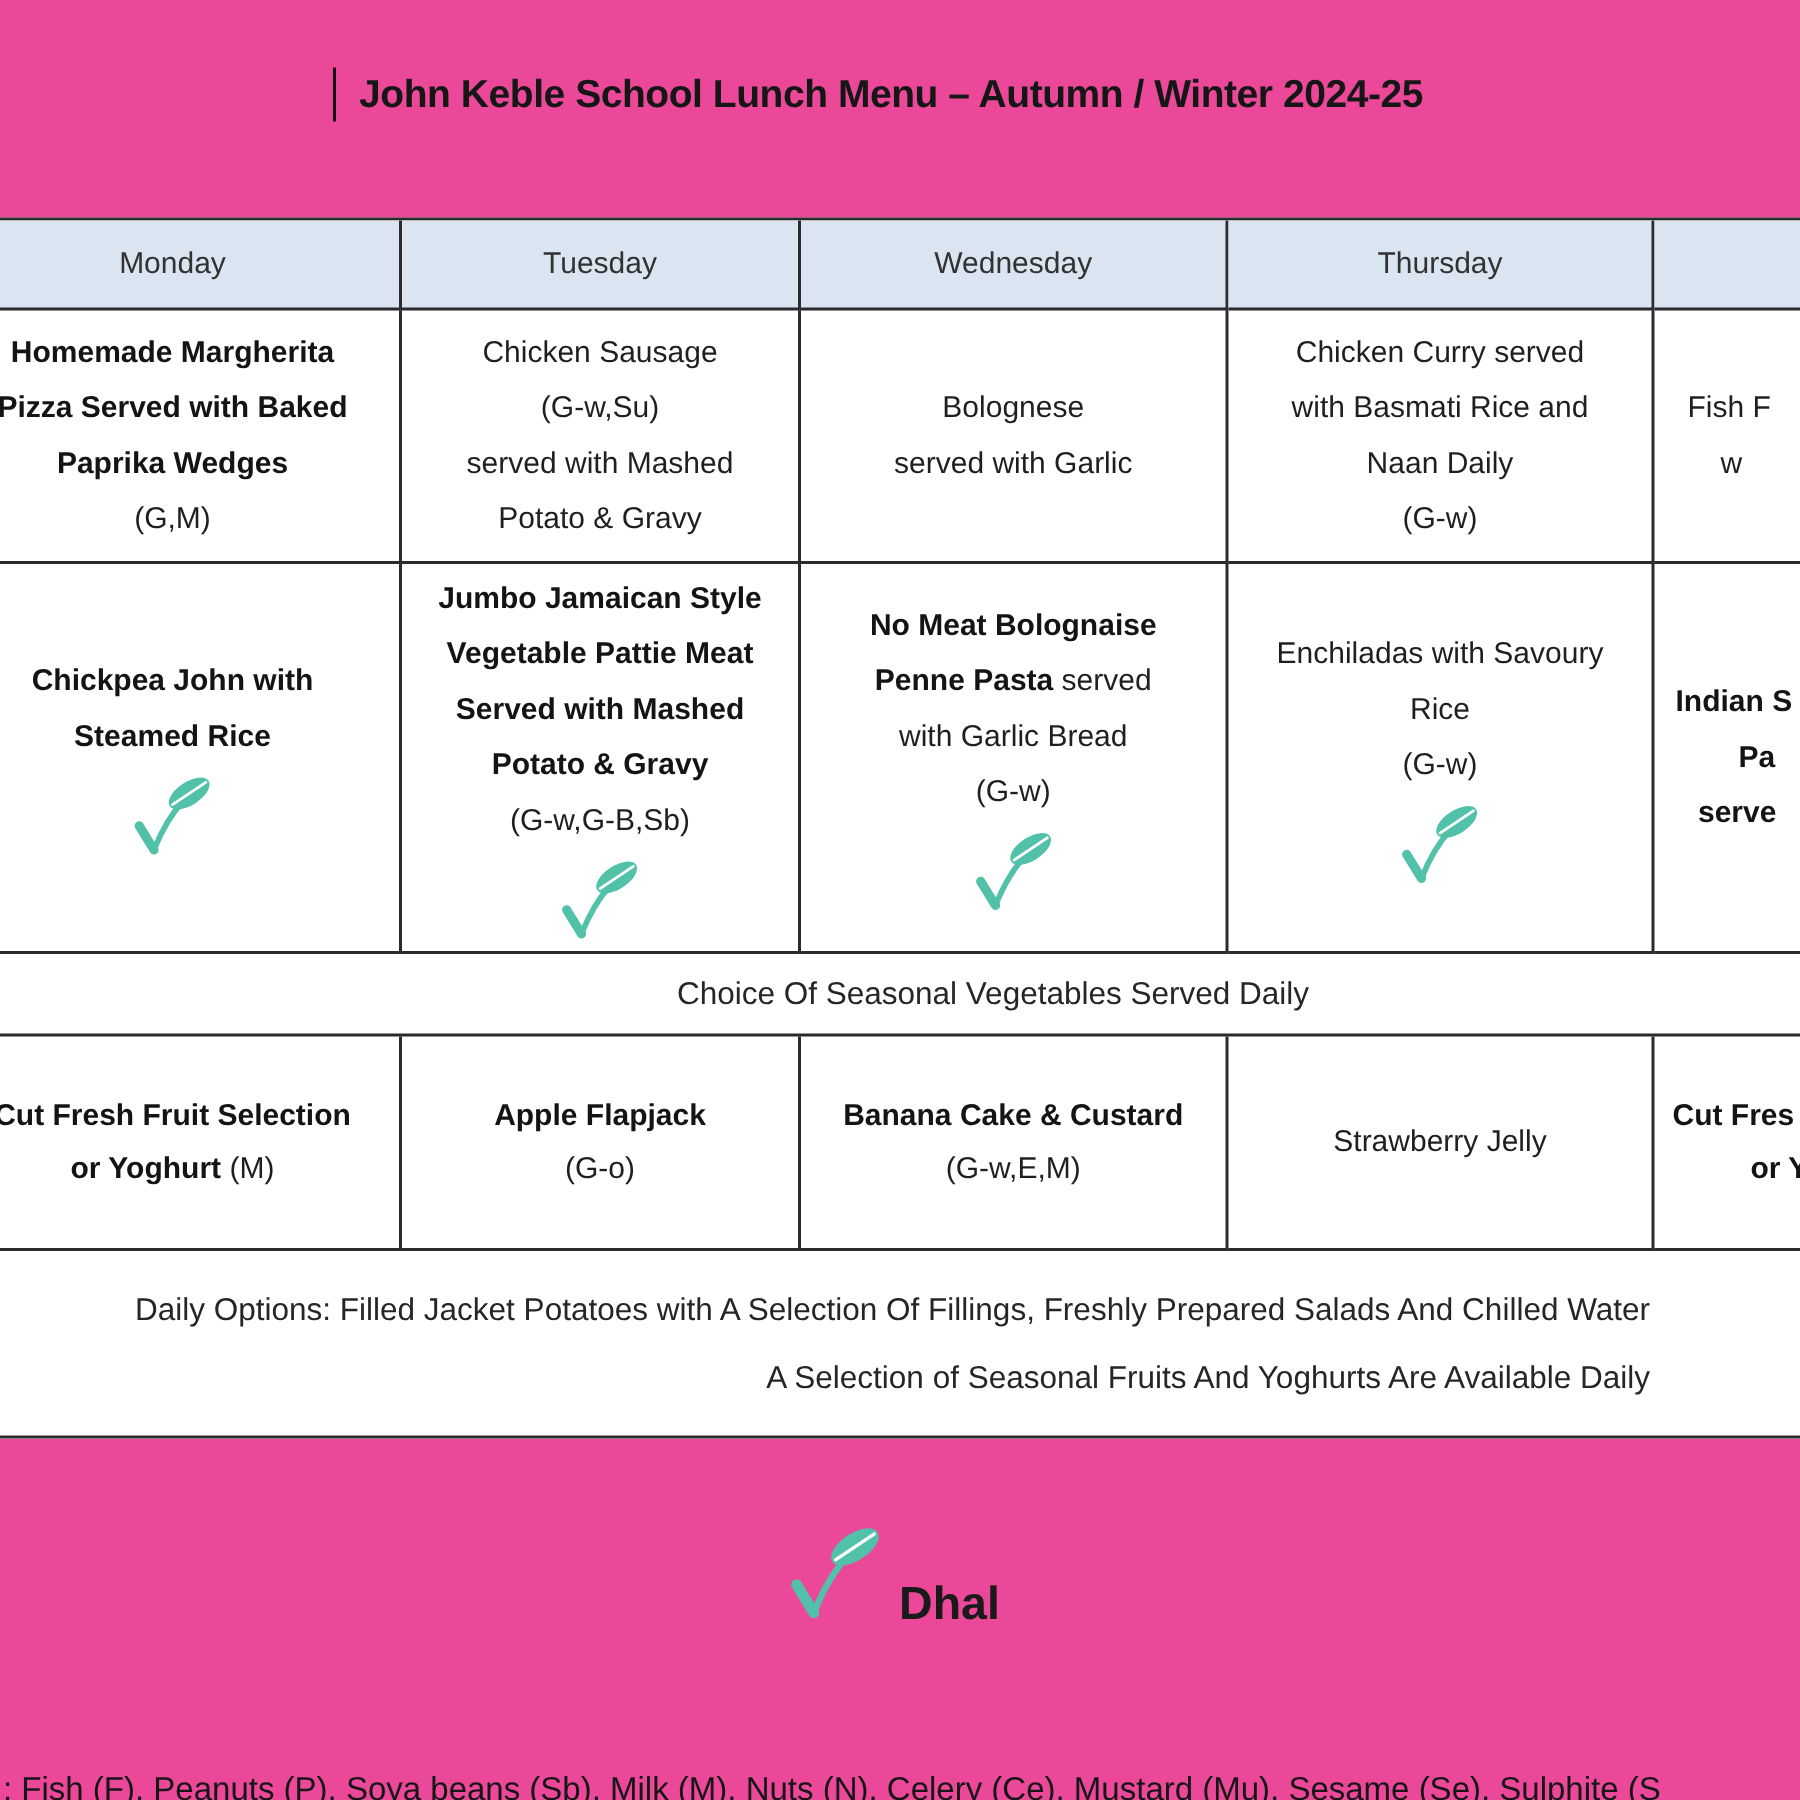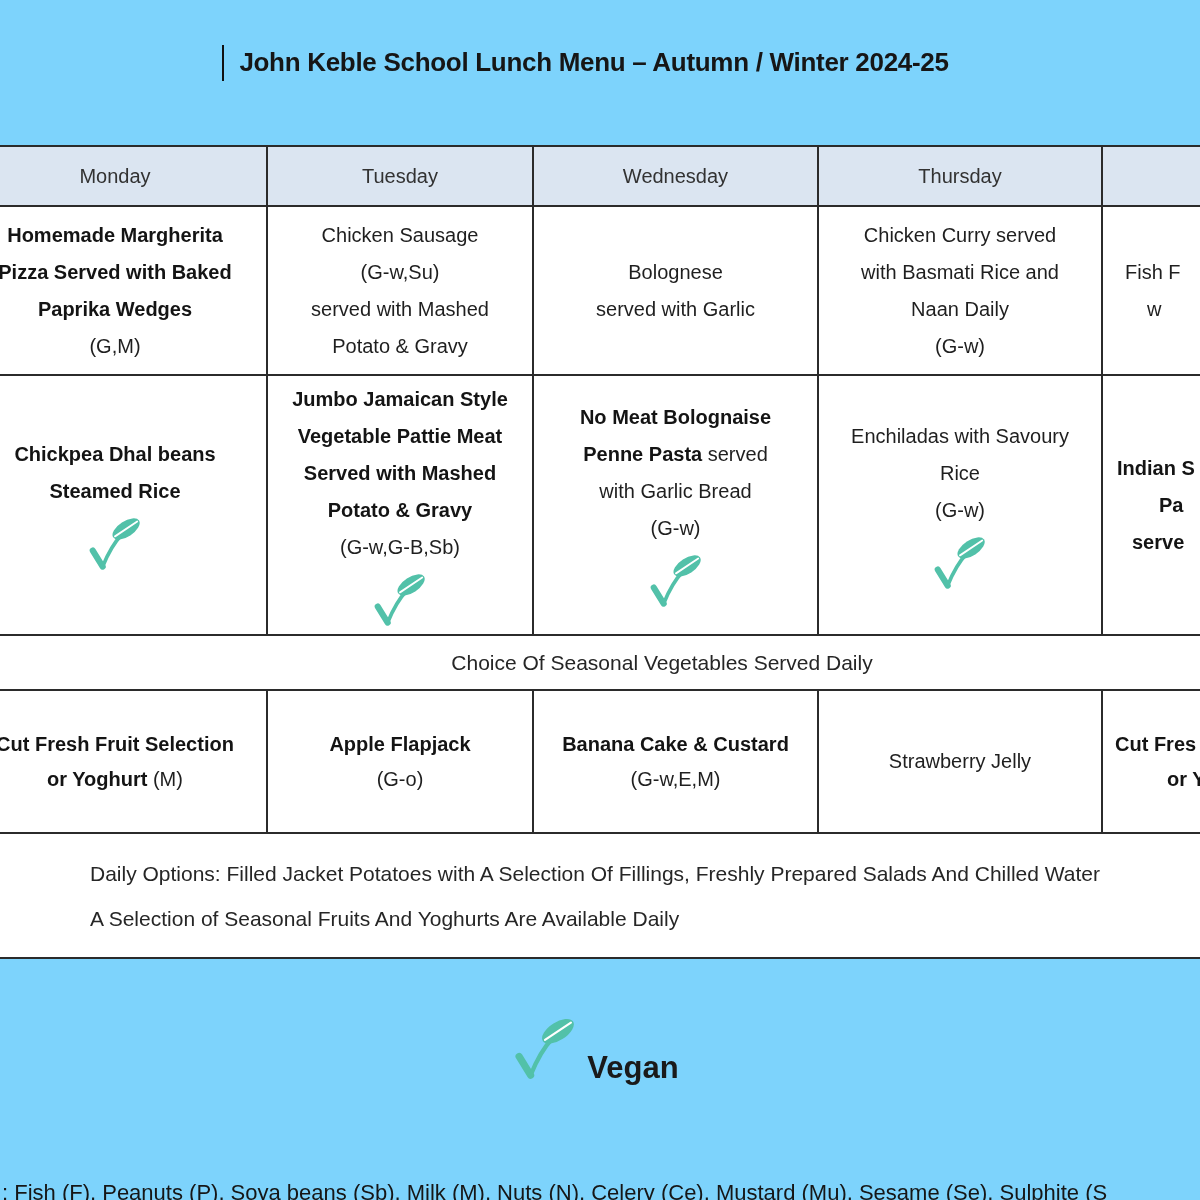--- a/index.html
+++ b/index.html
@@ -1,18 +1,18 @@
 <!DOCTYPE html>
 <html style="--header-bg: #dbe5f1; --border-col: #2b2b2b; --text-col: #1f1f1f;"><head>
 <meta charset="utf-8">
 <style>
   html,body{margin:0;padding:0;background:#e8e8e8;}
   .page{
     position:relative;width:1200px;height:1200px;margin:0 auto;
-    background:#7dd3fc;overflow:hidden;
+    background:#ec4899;overflow:hidden;
     font-family:"Liberation Sans","DejaVu Sans",sans-serif;
     color:var(--text-col,#1f1f1f);
   }
   .title-area{position:absolute;top:42px;left:0;width:1188px;text-align:center;}
   .doc-title{font-size:26px;font-weight:700;letter-spacing:-0.3px;line-height:40px;color:#161616;}
   .text-cursor{position:absolute;left:222px;top:45px;width:2px;height:36px;background:#111;}
   .menu-table{
     position:absolute;left:-38px;top:145px;
     display:grid;
     grid-template-columns:304px 266px 285px 284px 259px;
@@ -33,21 +33,21 @@
   .line{width:100%;}
   .line.padded{text-align:left;}
   .b{font-weight:700;color:#141414;}
   .merged{
     grid-column:1 / -1;
     border-right:2px solid var(--border-col,#2b2b2b);
     border-bottom:2px solid var(--border-col,#2b2b2b);
     display:flex;align-items:center;justify-content:center;
     font-size:21px;box-sizing:border-box;background:#fff;color:#262626;
   }
-  .daily-inner{margin-right:134px;text-align:left;line-height:45px;font-size:21px;color:#262626;}
+  .daily-inner{margin-right:134px;text-align:right;line-height:45px;font-size:21px;color:#262626;}
   .iconwrap{margin-top:6px;line-height:0;}
   .legend{position:absolute;top:1016px;left:0;width:1188px;display:flex;justify-content:center;align-items:flex-end;}
   .legend-label{font-size:31px;font-weight:700;color:#1a1a1a;margin-left:6px;margin-bottom:2px;}
   .allergens{position:absolute;top:1110px;left:2px;width:1400px;font-size:22px;line-height:33px;color:#161616;white-space:pre;}
 </style>
 </head>
 <body>
 
 <div class="page">
 
@@ -92,21 +92,21 @@
         <div class="line"><span>Chicken Curry served</span></div>
         <div class="line"><span>with Basmati Rice and</span></div>
         <div class="line"><span>Naan Daily</span></div>
         <div class="line"><span>(G-w)</span></div>
       </div>
       <div class="cell main">
         <div class="line padded" style="align-self: flex-start; padding-left: 18px;"><span>Fish F</span></div>
         <div class="line padded" style="align-self: flex-start; padding-left: 40px;"><span>w</span></div>
       </div>
       <div class="cell veg">
-        <div class="line"><span class="b">Chickpea Dhal beans</span></div>
+        <div class="line"><span class="b">Chickpea John with</span></div>
         <div class="line"><span class="b">Steamed Rice</span></div>
         <div class="iconwrap"><svg class="vegan-icon" width="62" height="58" viewBox="0 0 100 94">
     <ellipse class="vc-f" cx="68" cy="21" rx="25" ry="12.5" transform="rotate(-33 68 21)" fill="#52c1a9"></ellipse>
     <path class="vc-s" d="M14 56 L30 82" fill="none" stroke="#52c1a9" stroke-width="10" stroke-linecap="round"></path>
     <path class="vc-s" d="M30 82 C38 62 47 45 61 30" fill="none" stroke="#52c1a9" stroke-width="6" stroke-linecap="round"></path>
     <path d="M50 33 L86 9" fill="none" stroke="#ffffff" stroke-width="3" stroke-linecap="round"></path>
   </svg></div>
       </div>
       <div class="cell veg">
         <div class="line"><span class="b">Jumbo Jamaican Style</span></div>
@@ -177,21 +177,21 @@
       </div>
     </div>
 
   <div class="legend">
     <span class="legend-iconwrap"><svg class="vegan-icon" width="72" height="68" viewBox="0 0 100 94">
     <ellipse class="vc-f" cx="68" cy="21" rx="25" ry="12.5" transform="rotate(-33 68 21)" fill="#52c1a9"></ellipse>
     <path class="vc-s" d="M14 56 L30 82" fill="none" stroke="#52c1a9" stroke-width="10" stroke-linecap="round"></path>
     <path class="vc-s" d="M30 82 C38 62 47 45 61 30" fill="none" stroke="#52c1a9" stroke-width="6" stroke-linecap="round"></path>
     <path d="M50 33 L86 9" fill="none" stroke="#ffffff" stroke-width="3" stroke-linecap="round"></path>
   </svg></span>
-    <span class="legend-label">Vegan</span>
+    <span class="legend-label">Dhal</span>
   </div>
 
   <div class="allergens">
     <div>: Fish (F), Peanuts (P), Soya beans (Sb), Milk (M), Nuts (N), Celery (Ce), Mustard (Mu), Sesame (Se), Sulphite (S</div>
     
   </div>
 
 </div>
 
 </body></html>

